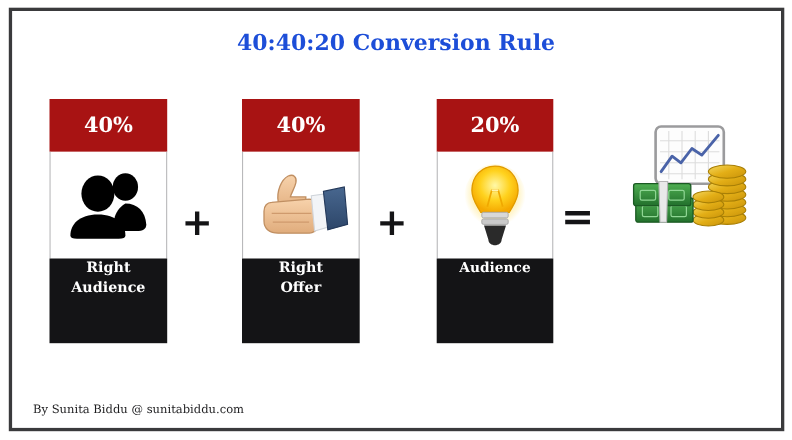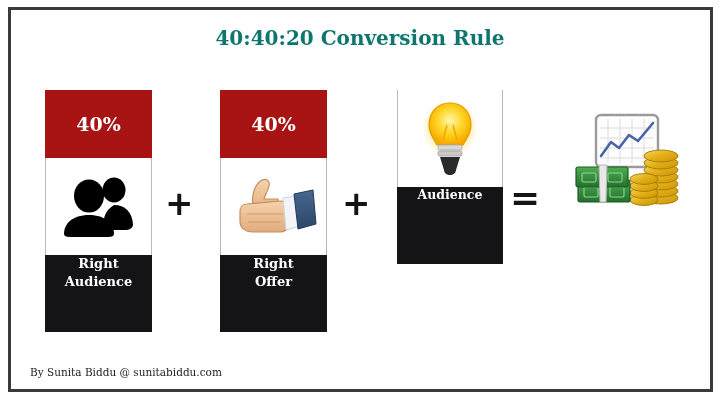--- a/index.html
+++ b/index.html
@@ -38,36 +38,36 @@
   .title {
     position: absolute;
     left: 0;
     top: 26px;
     width: 720px;
     text-align: center;
     font-family: "DejaVu Serif", "Liberation Serif", serif;
     font-weight: bold;
     font-size: 20px;
     letter-spacing: 0px;
-    color: #0f766e;
+    color: #1d4ed8;
   }
 
   
   .card {
     position: absolute;
     top: 90px;
     width: 107px;
     height: 228px;
   }
   .card-1 { left: 45px; }
   .card-2 { left: 220px; }
   .card-3 { left: 397px; width: 106px; }
 
   .card-head {
-    height: 68px;
+    height: 48px;
     background: #a81313;
     display: flex;
     align-items: center;
     justify-content: center;
     color: #ffffff;
     font-family: "DejaVu Serif", "Liberation Serif", serif;
     font-weight: bold;
     font-size: 19px;
   }
   .card-body {
@@ -212,20 +212,21 @@
       <span>
         <span>Right</span><br>
         <span>Offer</span>
       </span>
     </div>
   </div>
 
   <div class="operator op-plus-2">+</div>
 
   <div class="card card-3">
+    <div class="card-head" style="background: rgb(168, 19, 19);">20%</div>
     <div class="card-body">
       <span>
         <svg width="58" height="78" viewBox="0 0 58 78">
           <defs>
             <radialGradient id="glow" cx="0.5" cy="0.42" r="0.58">
               <stop offset="0" stop-color="#fff8a8"></stop>
               <stop offset="0.55" stop-color="#ffd21e"></stop>
               <stop offset="1" stop-color="#f5a800"></stop>
             </radialGradient>
             <radialGradient id="halo" cx="0.5" cy="0.45" r="0.5">

